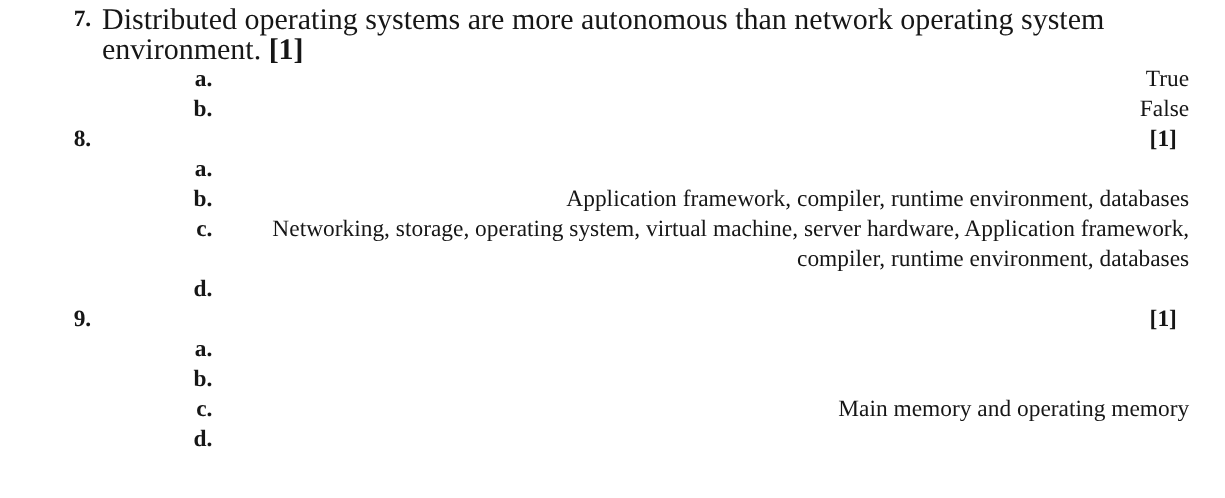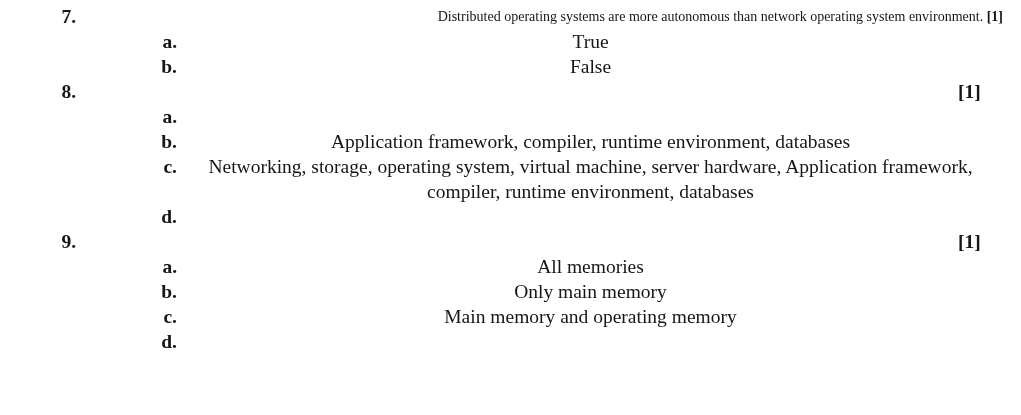--- a/index.html
+++ b/index.html
@@ -53,23 +53,23 @@
     text-align: right;
     font-weight: bold;
     font-size: 19.5px;
     line-height: 25px;
   }
 
   .q-text {
     display: block;
     margin-left: 85px;
     margin-right: 18px;
-    font-size: 14px;
+    font-size: 25px;
     line-height: 25px;
-    text-align: right;
+    text-align: left;
   }
 
   .q-text .marks {
     font-weight: bold;
   }
 
   
   .marks-right {
     position: absolute;
     left: 958px;
@@ -102,21 +102,21 @@
     font-size: 19.5px;
     line-height: 25px;
   }
 
   .opt-text {
     display: block;
     margin-left: 190px;
     margin-right: 30px;
     font-size: 19.5px;
     line-height: 25px;
-    text-align: center;
+    text-align: right;
   }
 </style>
 </head>
 <body>
 
 <div class="page">
 
   <div class="question-list">
 
     <div class="question">
@@ -160,25 +160,23 @@
     </div>
 
     <div class="question">
       <div class="q-line">
         <span class="q-num">9.</span>
         <span class="marks-right">[1]</span>
       </div>
       <div class="options">
         <div class="option">
           <span class="opt-letter">a.</span>
-          <span class="opt-text">All memories</span>
         </div>
         <div class="option">
           <span class="opt-letter">b.</span>
-          <span class="opt-text">Only main memory</span>
         </div>
         <div class="option">
           <span class="opt-letter">c.</span>
           <span class="opt-text">Main memory and operating memory</span>
         </div>
         <div class="option">
           <span class="opt-letter">d.</span>
         </div>
       </div>
     </div>

